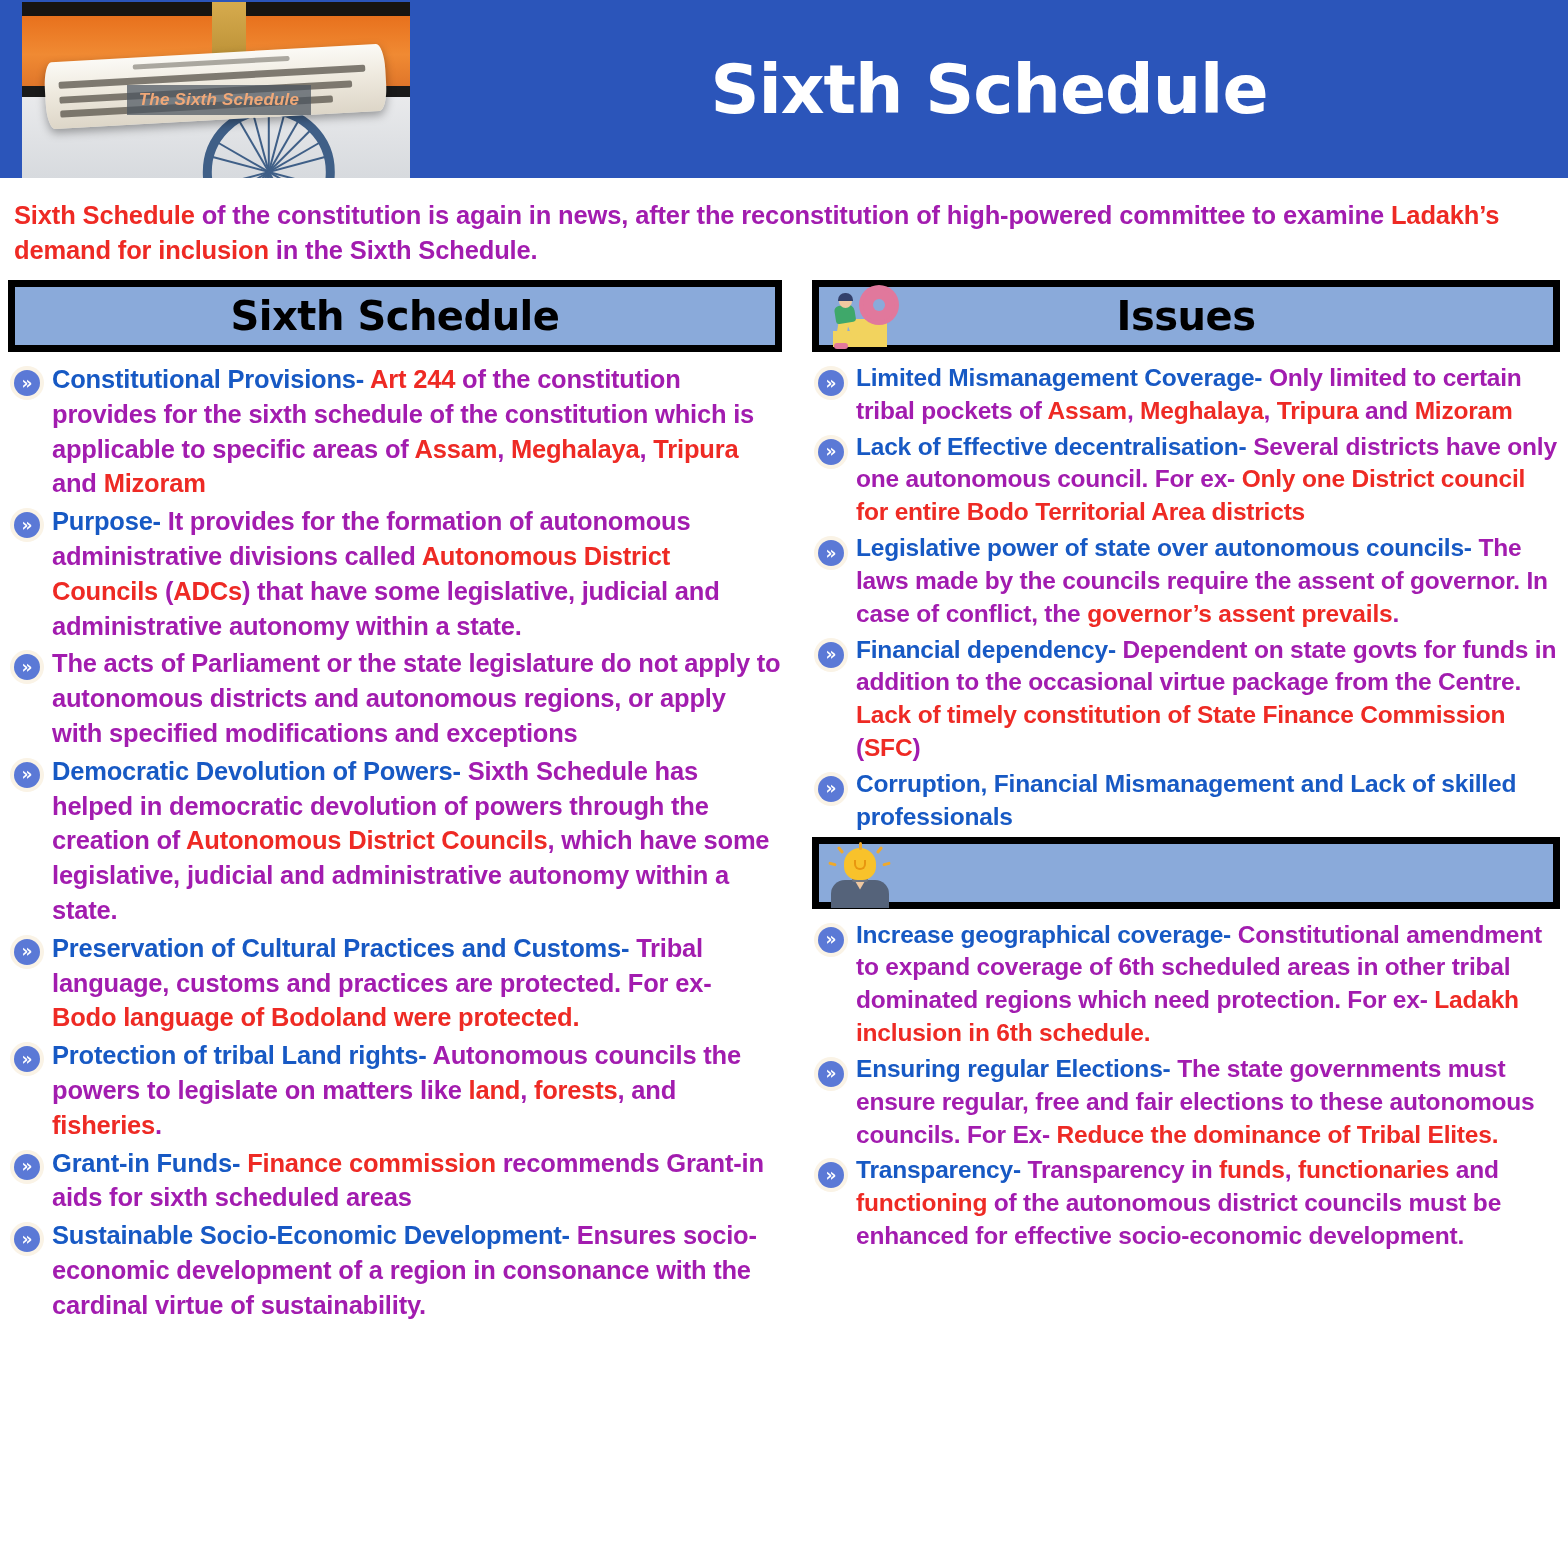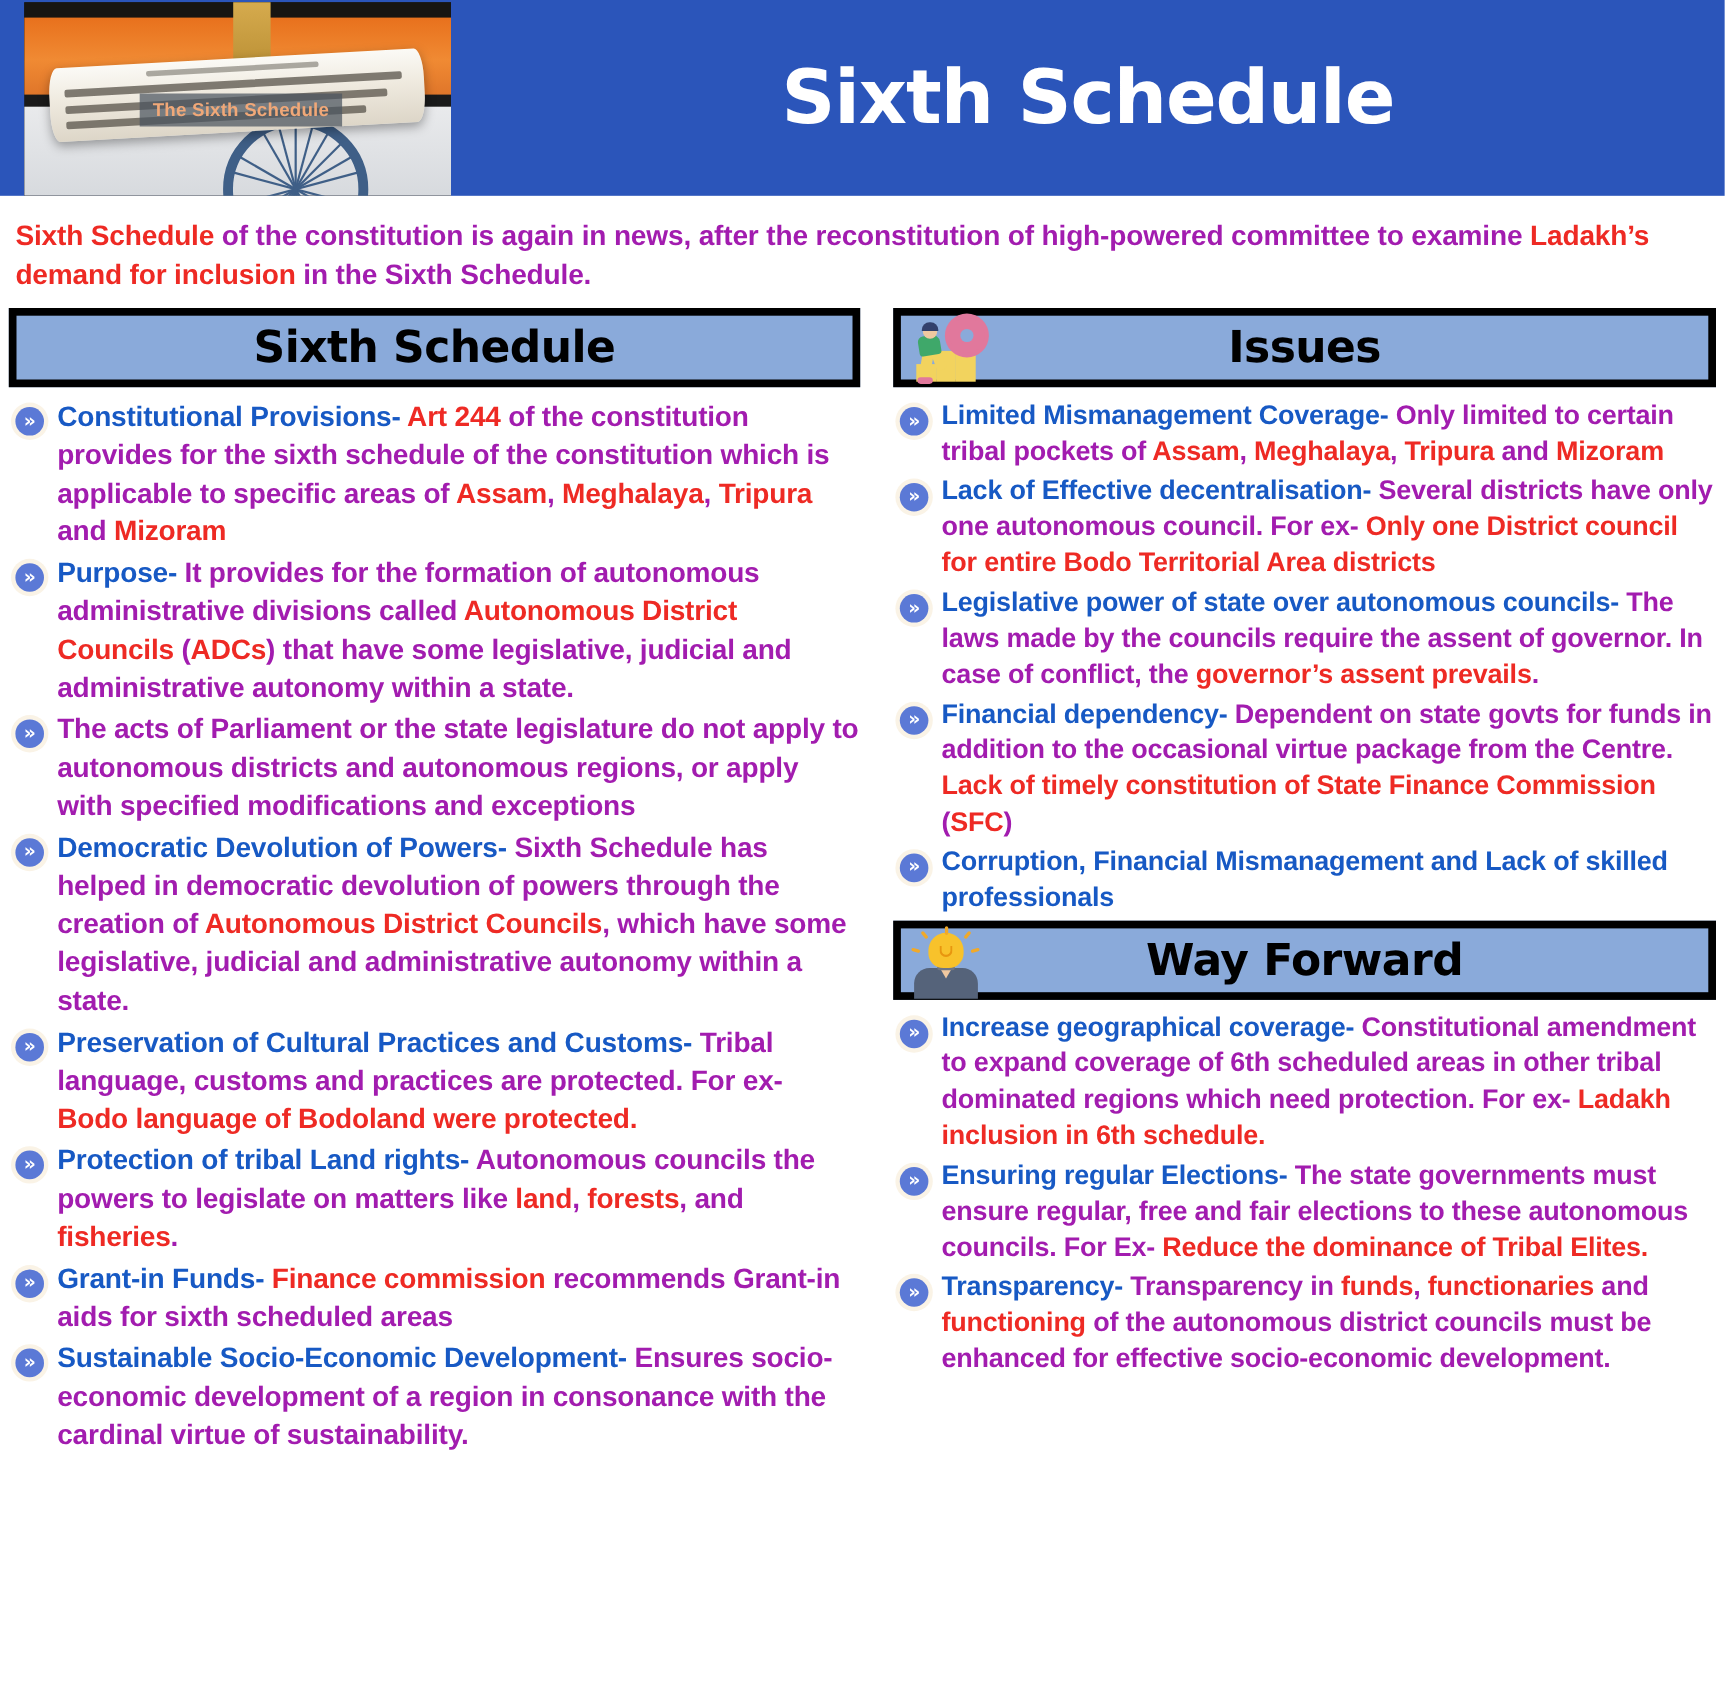--- a/index.html
+++ b/index.html
@@ -28,21 +28,21 @@
   }
   .header-photo {
     position: absolute;
     left: 22px;
     top: 2px;
     width: 388px;
     height: 176px;
     overflow: hidden;
     background: #1a1a1a;
   }
-  .photo-inner { position: absolute; inset: 0; }
+  .photo-inner { position: absolute; inset: 0; font-style: italic; }
   .photo-bg-dark { position:absolute; left:0; top:0; width:100%; height:30%; background:#171512; }
   .photo-saffron { position:absolute; left:0; top:8%; width:100%; height:40%;
     background: linear-gradient(180deg,#e8711d 0%, #f08a33 55%, #e0762a 100%); }
   .photo-white { position:absolute; left:0; bottom:0; width:100%; height:46%;
     background: linear-gradient(180deg,#e9eaec 0%, #d7dade 100%); }
   .photo-scroll {
     position:absolute; left:6%; top:29%; width:88%; height:38%;
     background: linear-gradient(180deg,#fbfaf6 0%, #efeadf 45%, #ddd6c8 100%);
     border-radius: 8px / 26px;
     transform: rotate(-3.2deg);
@@ -392,21 +392,20 @@
               <div class="neck"></div>
               <div class="bulb"></div>
               <div class="fil"></div>
               <div class="ray" style="left:14px;top:4px;transform:rotate(-40deg)"></div>
               <div class="ray" style="left:34px;top:0px;transform:rotate(0deg)"></div>
               <div class="ray" style="left:53px;top:4px;transform:rotate(40deg)"></div>
               <div class="ray" style="left:6px;top:18px;transform:rotate(-75deg)"></div>
               <div class="ray" style="left:60px;top:18px;transform:rotate(75deg)"></div>
             </div>
           </div>
-          <span class="title">Way Forward</span>
         </div>
         <ul class="blist compact">
           <li><span class="bullet">
               <i>»</i>
             </span><span class="blue">Increase geographical coverage-</span><span class="blk"> Constitutional amendment to expand coverage of 6th scheduled areas in other tribal dominated regions which need protection. For ex- </span><span class="red">Ladakh inclusion in 6th schedule.</span></li>
           <li><span class="bullet">
               <i>»</i>
             </span><span class="blue">Ensuring regular Elections-</span><span class="blk"> The state governments must ensure regular, free and fair elections to these autonomous councils. For Ex- </span><span class="red">Reduce the dominance of Tribal Elites.</span></li>
           <li><span class="bullet">
               <i>»</i>

